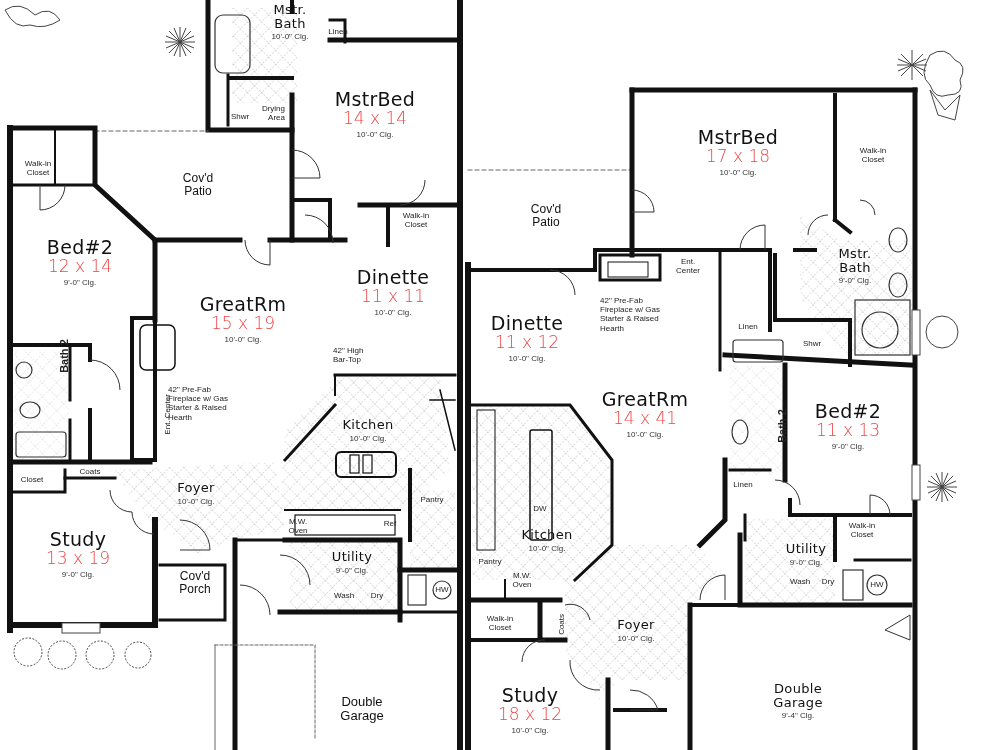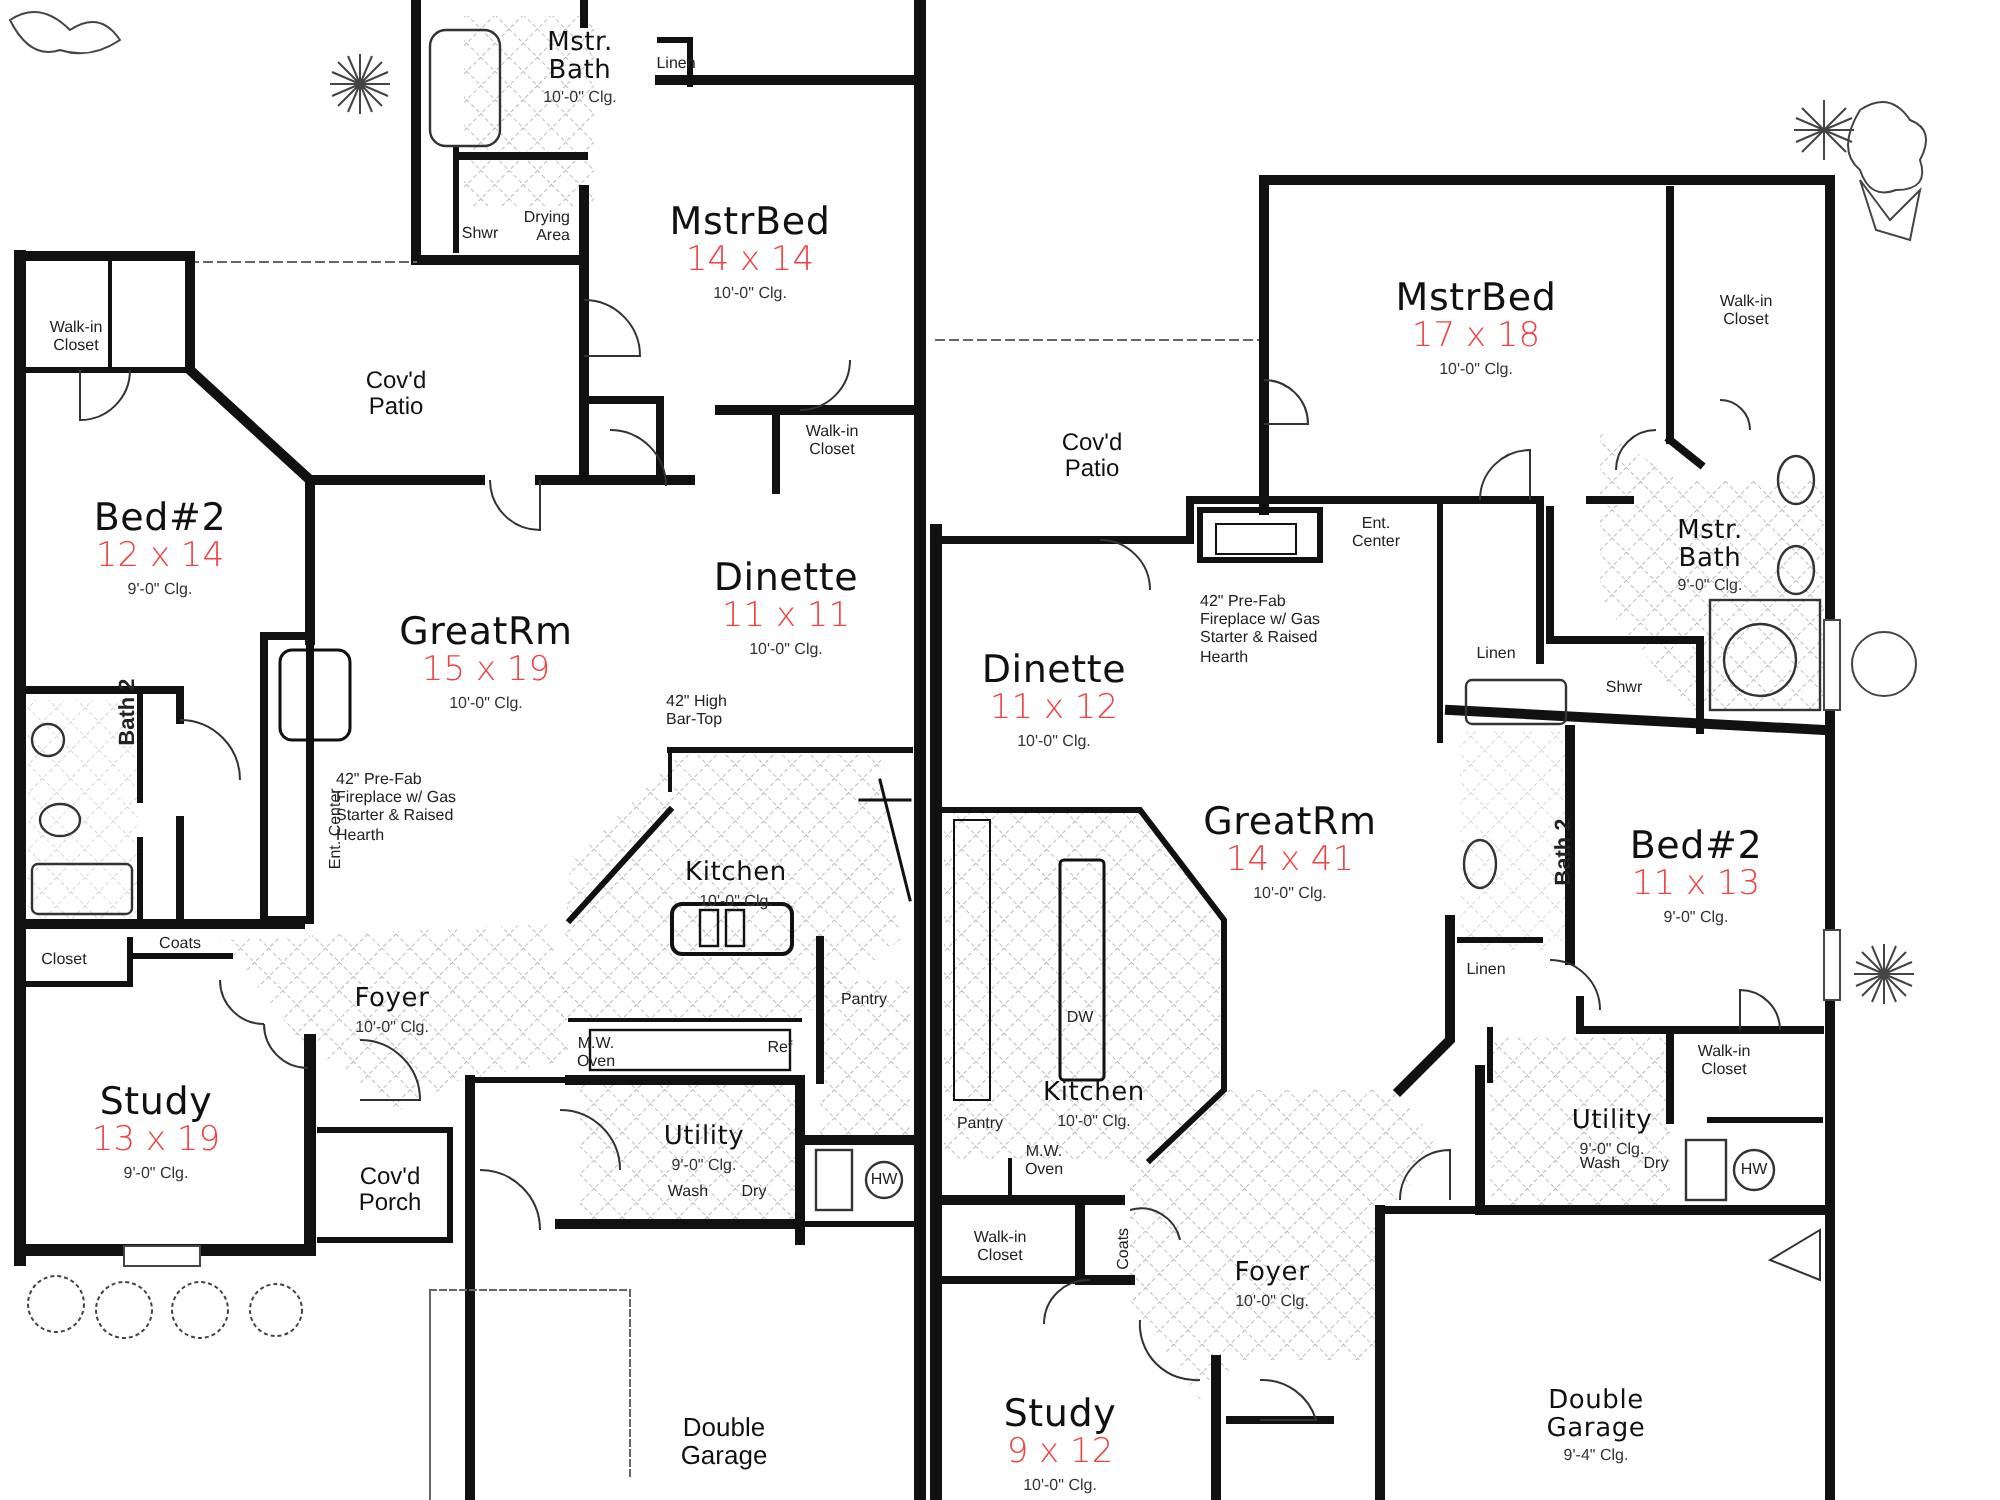--- a/index.html
+++ b/index.html
@@ -1,18 +1,18 @@
 <!DOCTYPE html>
 <html><head>
 <meta charset="utf-8">
 <style>
   html, body { margin:0; padding:0; background:#ffffff; }
   body { width:1000px; height:750px; overflow:hidden; position:relative; font-family:"Liberation Sans", sans-serif; }
   #plan { position:absolute; left:0; top:0; width:1000px; height:750px; }
-  .lbl { position:absolute; color:#111; text-align:center; white-space:nowrap; transform:translateX(-50%); line-height:1.05;margin-top:12px; }
+  .lbl { position:absolute; color:#111; text-align:center; white-space:nowrap; transform:translateX(-50%); line-height:1.05; }
   .lbl .name { font-size:19px; font-family:"DejaVu Sans", sans-serif; letter-spacing:0.3px; }
   .lbl .dim { font-size:17px; font-family:"DejaVu Sans", sans-serif; font-weight:300; color:#ef4444; }
   .lbl .clg { font-size:8px; color:#333; margin-top:3px; }
   .sm .name { font-size:13px; }
   .tiny { position:absolute; font-size:8px; color:#222; text-align:center; transform:translateX(-50%); line-height:1.1; white-space:nowrap; }
   .note { position:absolute; font-size:8px; color:#222; line-height:1.15; white-space:nowrap; }
 </style>
 </head>
 <body>
 
@@ -311,21 +311,21 @@
   <div class="lbl sm" style="left:806px;top:542px;">
     <div class="name">Utility</div>
     <div class="clg">9'-0" Clg.</div>
   </div>
   <div class="lbl sm" style="left:636px;top:618px;">
     <div class="name">Foyer</div>
     <div class="clg">10'-0" Clg.</div>
   </div>
   <div class="lbl" style="left:530px;top:686px;">
     <div class="name">Study</div>
-    <div class="dim">9 x 12</div>
+    <div class="dim">18 x 12</div>
     <div class="clg">10'-0" Clg.</div>
   </div>
   <div class="lbl" style="left:798px;top:682px;">
     <div class="name" style="font-size:13px;width:70px;white-space:normal;">Double Garage</div>
     <div class="clg">9'-4" Clg.</div>
   </div>
 
   <div class="note" style="left:600px;top:296px;white-space:normal;width:70px;">42" Pre-Fab Fireplace w/ Gas Starter &amp; Raised Hearth</div>
   <div class="tiny" style="left:688px;top:258px;white-space:normal;width:28px;">Ent. Center</div>
   <div class="tiny" style="left:873px;top:147px;white-space:normal;width:34px;">Walk-in Closet</div>

